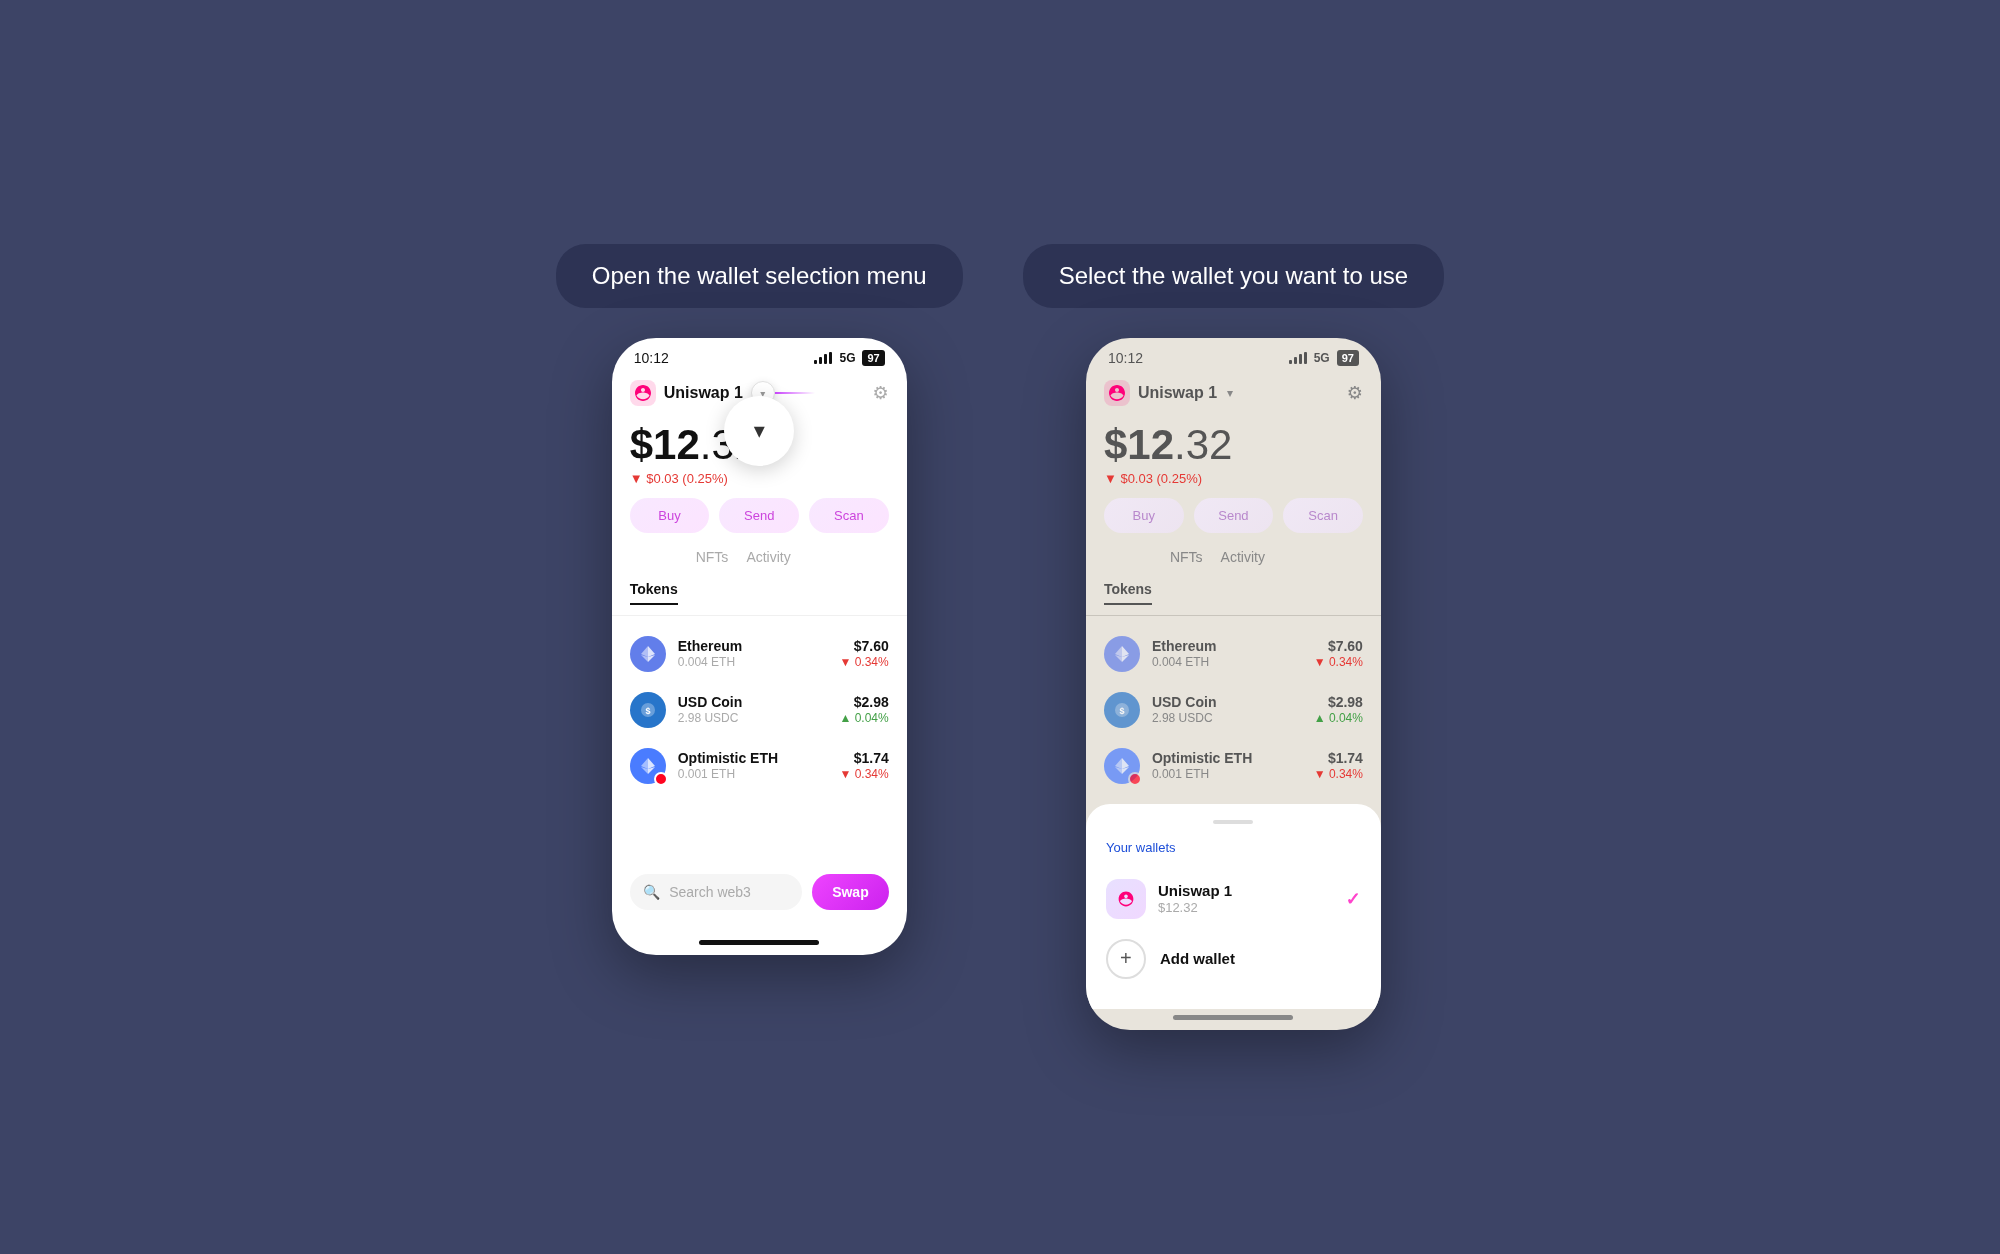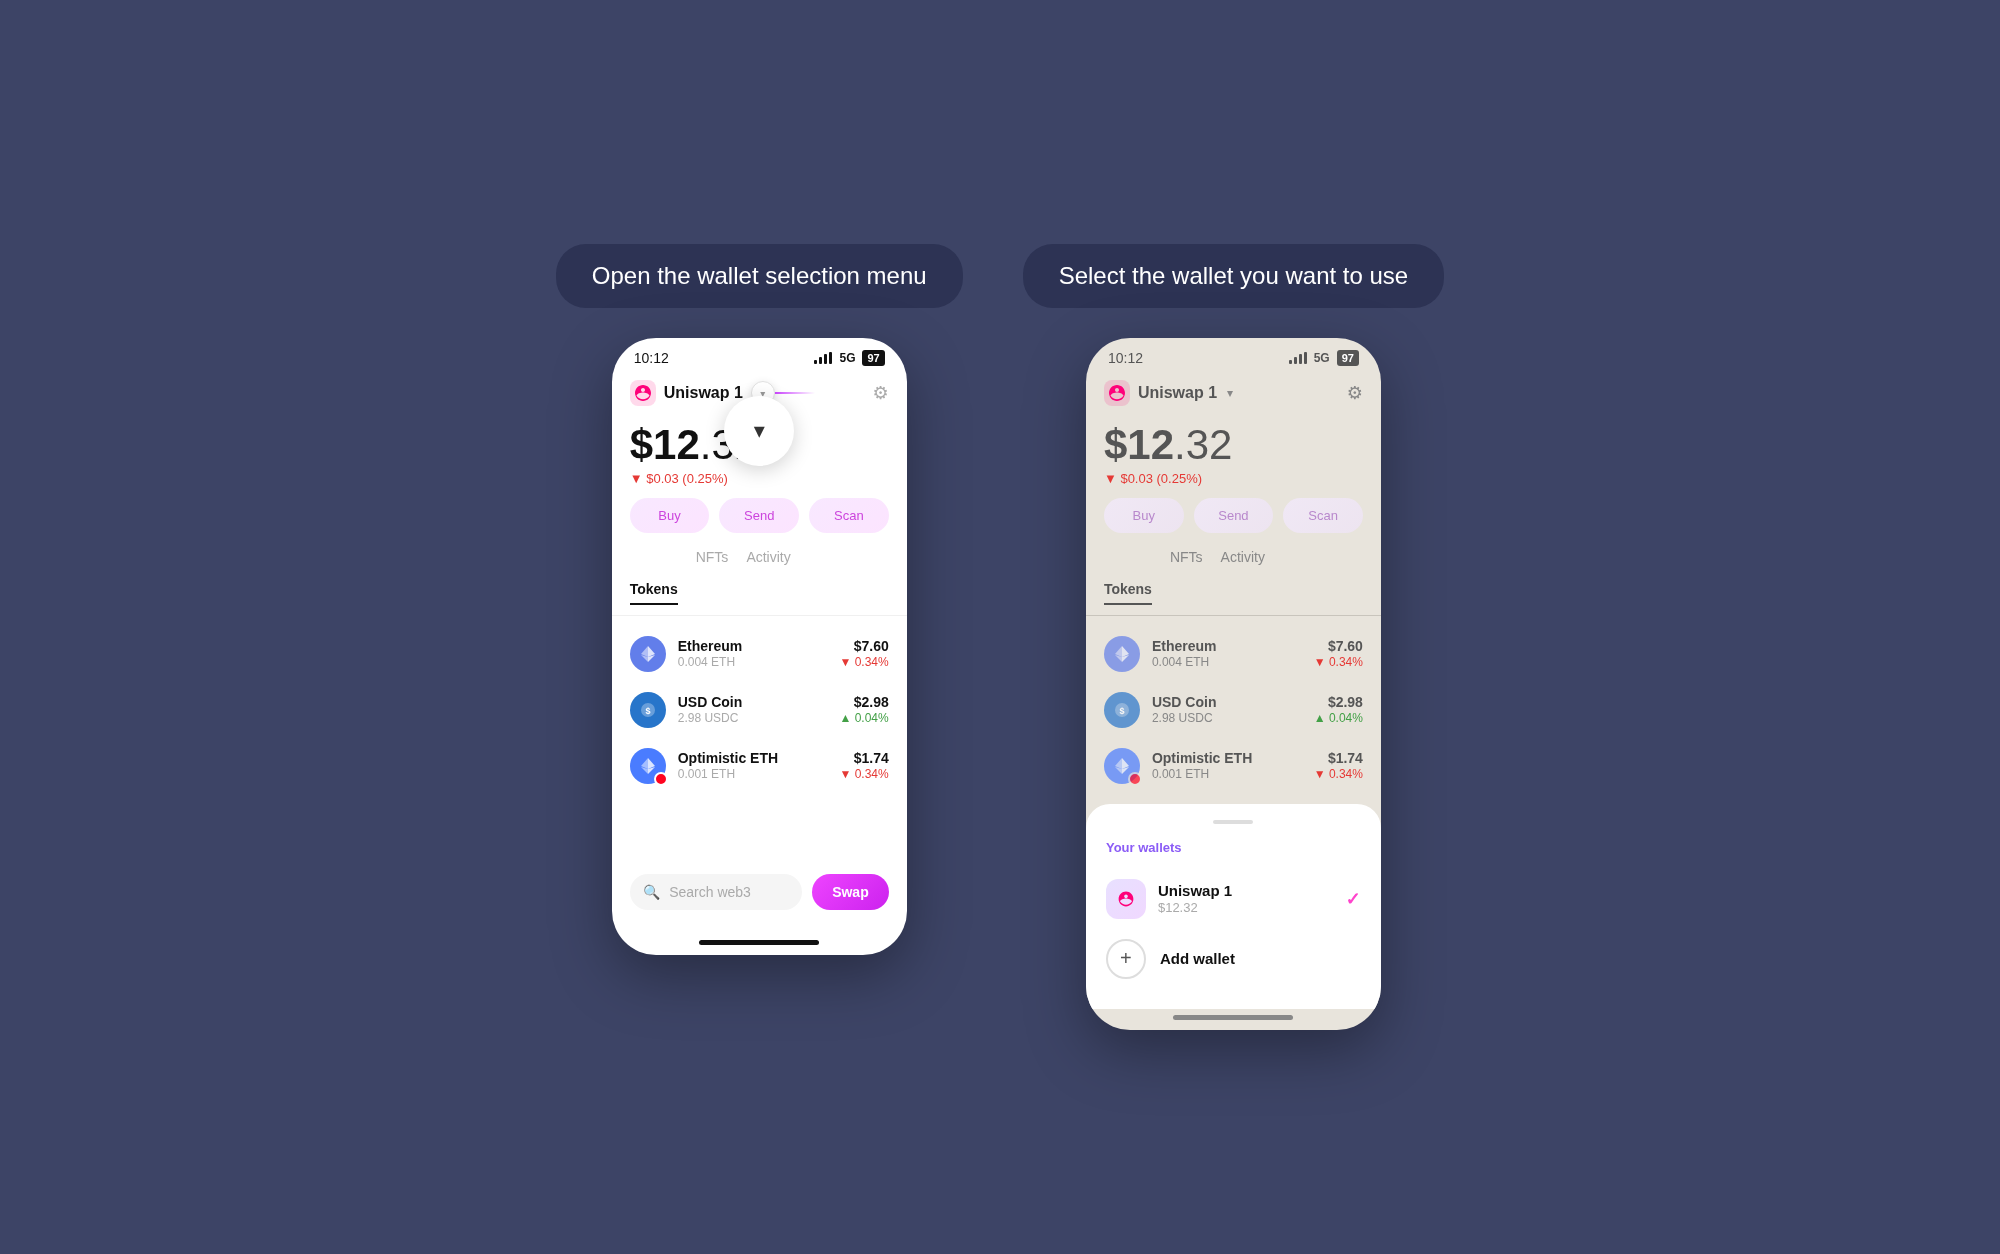--- a/index.html
+++ b/index.html
@@ -309,22 +309,22 @@
     .sheet-handle {
       width: 40px;
       height: 4px;
       background: #ddd;
       border-radius: 2px;
       margin: 0 auto 16px;
     }
 
     .sheet-title {
       font-size: 13px;
-      font-weight: 700;
-      color: #8b5cf6;
+      font-weight: 400;
+      color: #1d4ed8;
       margin-bottom: 14px;
     }
 
     .wallet-option {
       display: flex;
       align-items: center;
       padding: 10px 0;
       gap: 12px;
       cursor: pointer;
     }

